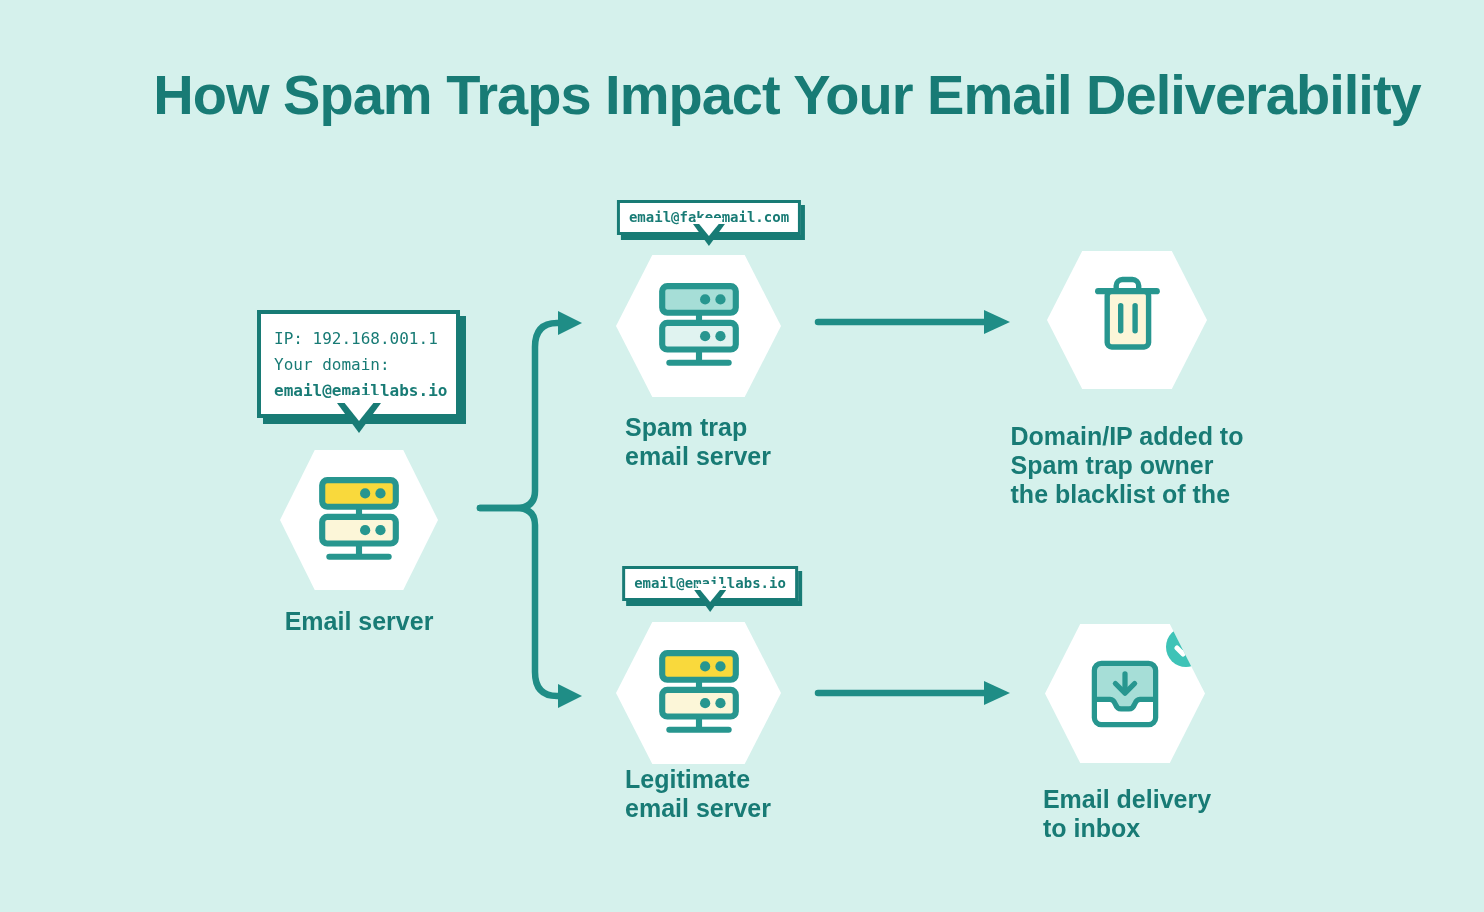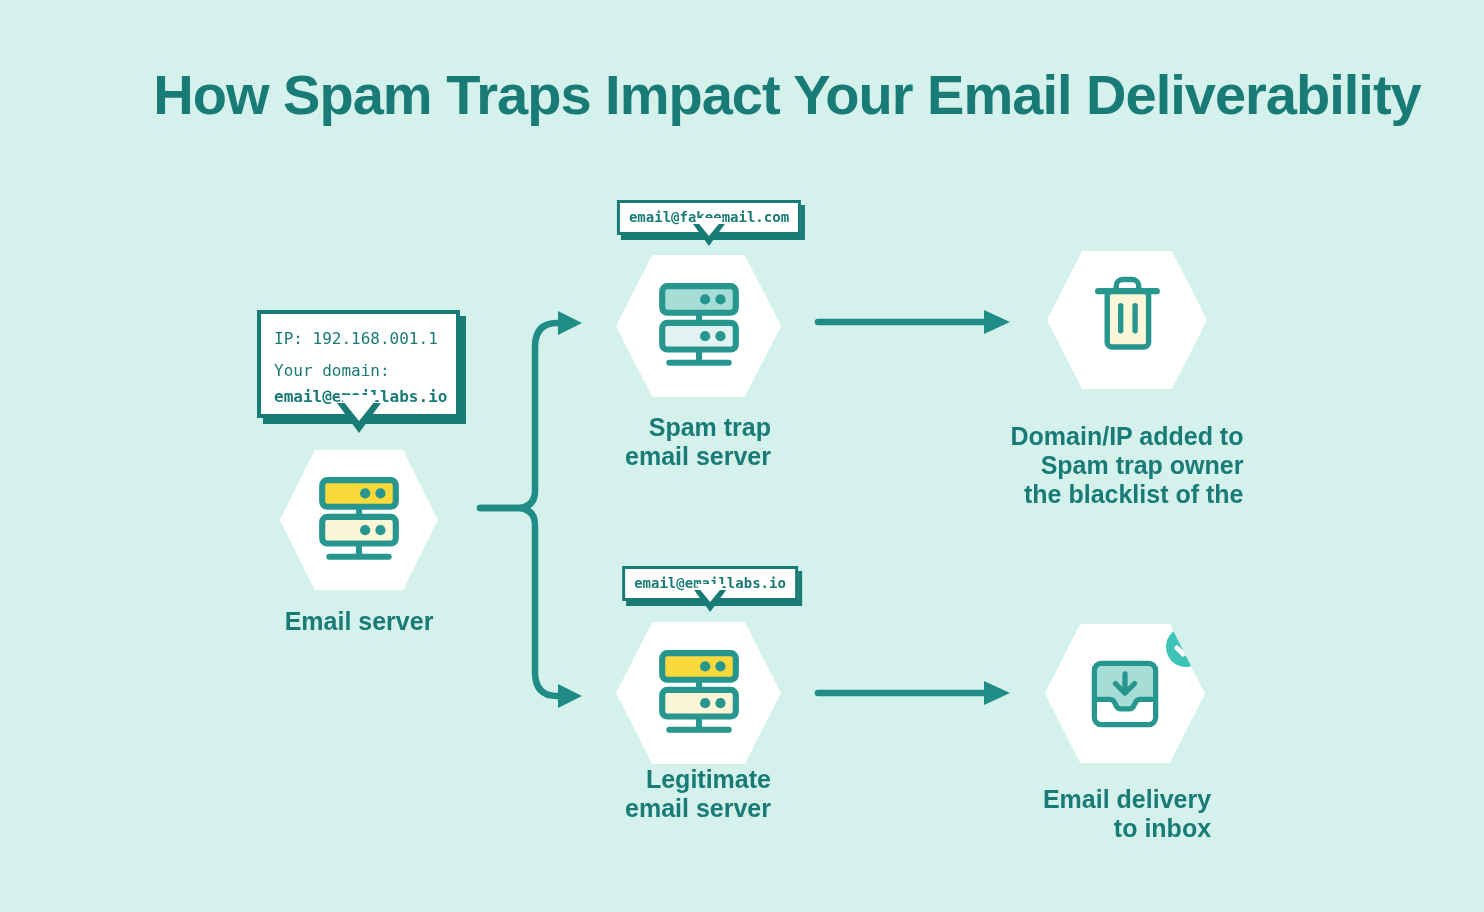--- a/index.html
+++ b/index.html
@@ -47,21 +47,21 @@
     width:203px;height:108px;
     background:var(--white);
     border:4px solid var(--teal-dark);
     box-shadow:6px 6px 0 var(--teal-dark);
     padding:12px 0 0 13px;
     font-family:"DejaVu Sans Mono",monospace;
     font-size:16px;
     line-height:26px;
     color:var(--teal-dark);
   }
-  .callout .gap{margin-bottom:6px;}
+  .callout .gap{}
   .bold{font-weight:700;}
   .tag{
     position:absolute;
     transform:translateX(-50%);
     background:var(--white);
     border:3px solid var(--teal-dark);
     box-shadow:4px 5px 0 var(--teal-dark);
     padding:6px 9px 7px;
     font-family:"DejaVu Sans Mono",monospace;
     font-size:14px;
@@ -74,21 +74,21 @@
     position:absolute;
     left:50%;
     pointer-events:none;
   }
   .tail-lg{width:44px;height:40px;bottom:-21px;margin-left:-22px;}
   .tail-sm{width:32px;height:30px;bottom:-16px;margin-left:-16px;}
   
   .nodelabel{
     position:absolute;
     transform:translateX(-50%);
-    text-align:right;
+    text-align:left;
     font-size:25px;
     font-weight:700;
     line-height:29px;
     color:var(--teal-dark);
     white-space:nowrap;
   }
   .overlay{
     position:absolute;top:0;left:0;
     width:1484px;height:912px;
     pointer-events:none;

